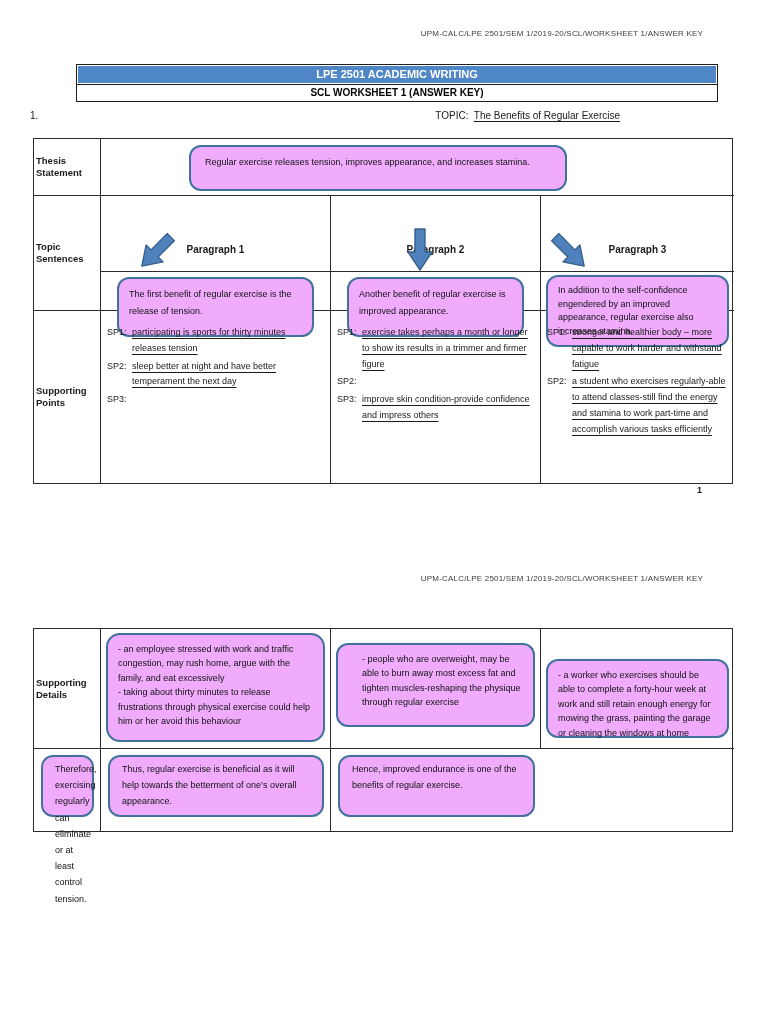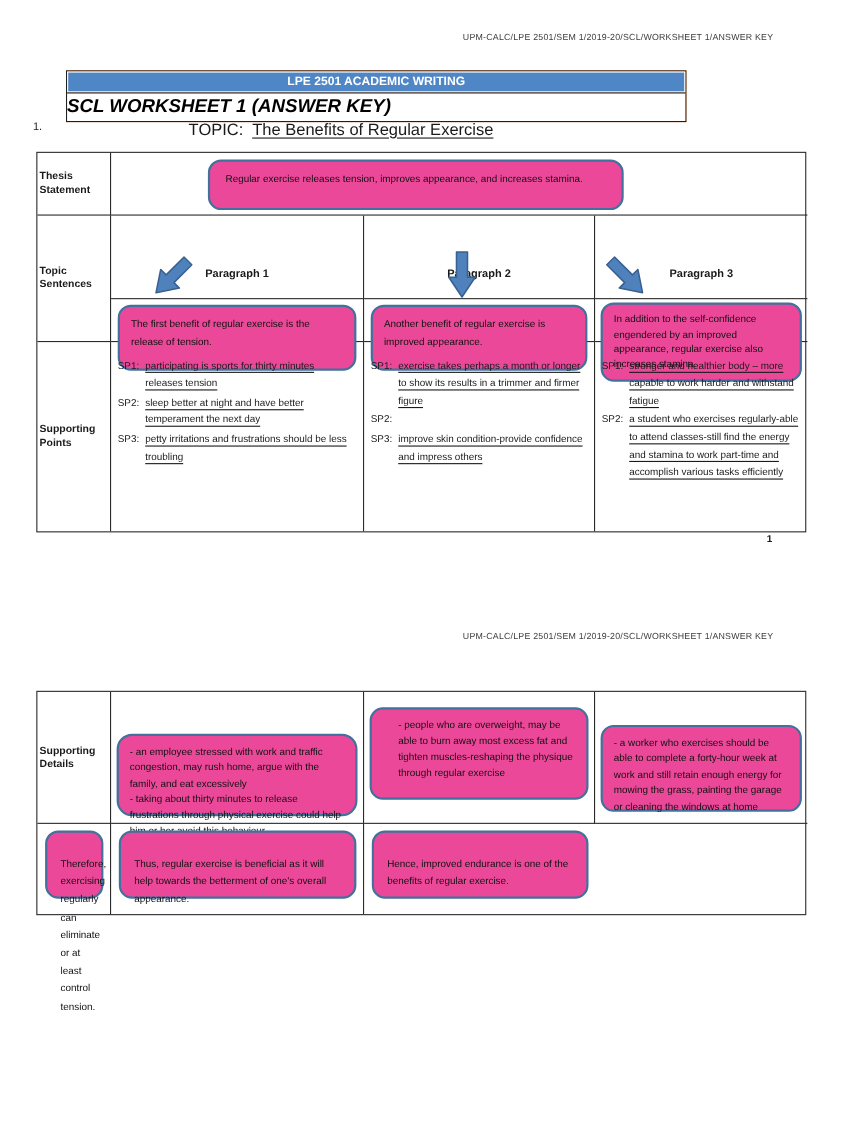--- a/index.html
+++ b/index.html
@@ -8,33 +8,33 @@
     width:768px; height:1024px; position:relative; overflow:hidden;
     font-family:"Liberation Sans", sans-serif; color:#1a1a1a;
     -webkit-font-smoothing:antialiased;
   }
   .running-header {
     position:absolute; right:65px; font-size:8px; letter-spacing:.2px;
     color:#3c3c3c; white-space:nowrap;
   }
   
   .banner {
-    position:absolute; left:60px; top:64px; width:564px;
+    position:absolute; left:76px; top:64px; width:642px;
     border:1.5px solid #1f1f1f; background:#f97316;
   }
   .banner-blue {
     background:#4f86c6; color:#fff; font-weight:bold; font-size:11px;
     text-align:center; padding:2px 0 3px; border:1px solid #fff;
   }
   .banner-white {
-    background:#fff; color:#000; font-weight:bold; font-size:17px;
-    padding:2px 0 3px; border-top:1.5px solid #1f1f1f;font-style:italic;
+    background:#fff; color:#000; font-weight:bold; font-size:10px;
+    text-align:center; padding:2px 0 3px; border-top:1.5px solid #1f1f1f;
   }
   .item-number { position:absolute; left:30px; top:110px; font-size:10px; }
-  .topic-line { position:absolute; left:0; top:110px; width:620px; text-align:center; font-size:15px; }
+  .topic-line { position:absolute; left:0; top:110px; width:620px; text-align:right; font-size:10px; }
   .topic-line .tv { text-decoration:underline; text-underline-offset:2px; }
 
   
   .tbl {
     position:absolute; left:33px; width:700px; display:grid;
     grid-template-columns:67px 230px 210px 193px;
     border:1.5px solid #2a2a2a; background:#fff;
   }
   .tbl1 { top:138px; grid-template-rows:57px 115px 172px; }
   .tbl2 { top:628px; grid-template-rows:120px 82px; }
@@ -42,54 +42,54 @@
   .noR { border-right:none; }
   .noB { border-bottom:none; }
   .rowlabel {
     display:flex; align-items:center; justify-content:center; 
     font-weight:bold; font-size:9.5px; line-height:1.25; padding:2px;
   }
   .span3 { grid-column:2 / 5; }
 
   
   .rbox {
-    border:2px solid #41719c; border-radius:12px; background:#ec4899;
+    border:2px solid #41719c; border-radius:12px; background:#f0abfc;
     font-size:9px; color:#111; padding:7px 10px;
   }
   .thesis-box {
     position:absolute; left:88px; top:6px; width:378px; height:46px;
     line-height:2.1; padding:6px 14px;
   }
   
   .ts-head {
     height:36px; border-bottom:1px solid #2a2a2a; position:relative;
     display:flex; align-items:flex-start; justify-content:center;
     font-weight:bold; font-size:10px; padding-top:8px;margin-top:40px;
   }
   .arrow { position:absolute; top:-6px; z-index:3; }
   .arrow svg { display:block; }
   .arrow.a1 { left:42px; transform:rotate(45deg); }
   .arrow.a2 { left:76px; top:-8px; }
   .arrow.a3 { left:16px; transform:rotate(-45deg); }
-  .ts-box { margin:5px 6px 0; line-height:1.85; height:60px; }
+  .ts-box { margin:5px 16px 0; line-height:1.85; height:60px; }
   .ts-box.tall { height:72px; line-height:1.5; margin:3px 5px 0; }
 
   
   .sp-cell { padding:14px 4px 4px 6px; font-size:9px; }
   .sp-item { display:flex; margin-bottom:2px; line-height:1.75; }
   .sp-tag { flex:0 0 25px; white-space:nowrap; }
   .sp-text { flex:1; text-decoration:underline; text-underline-offset:2.5px; padding-right:4px; }
   .page-num { position:absolute; left:697px; top:485px; font-size:9px; font-weight:bold; }
 
   
   .sd-box { position:absolute; left:5px; right:5px; line-height:1.6; }
-  .sd1 { top:4px; bottom:6px; border-radius:14px;margin-top:34px; }
+  .sd1 { top:4px; bottom:6px; border-radius:14px; }
   .sd2 { top:14px; bottom:21px;padding-left:24px; }
   .sd3 { top:10px; bottom:10px;margin-top:20px; }
-  .cc-box { position:absolute; left:7px; right:6px; top:6px; height:62px; line-height:1.8; padding:20px 12px; }
+  .cc-box { position:absolute; left:7px; right:6px; top:6px; height:62px; line-height:1.8; padding:4px 12px; }
 </style>
 </head>
 <body>
 
 <div class="running-header" style="top:29px">UPM-CALC/LPE 2501/SEM 1/2019-20/SCL/WORKSHEET 1/ANSWER KEY</div>
 
 <div class="banner">
   <div class="banner-blue">LPE 2501 ACADEMIC WRITING</div>
   <div class="banner-white">SCL WORKSHEET 1 (ANSWER KEY)</div>
 </div>
@@ -151,21 +151,20 @@
     <div class="sp-item">
         <span class="sp-tag">SP1:</span>
         <span class="sp-text">participating is sports for thirty minutes releases tension</span>
       </div>
     <div class="sp-item">
         <span class="sp-tag">SP2:</span>
         <span class="sp-text">sleep better at night and have better temperament the next day</span>
       </div>
     <div class="sp-item">
         <span class="sp-tag">SP3:</span>
-        <span class="sp-text">petty irritations and frustrations should be less troubling</span>
       </div>
   </div>
 
   <div class="cell noB sp-cell">
     <div class="sp-item">
         <span class="sp-tag">SP1:</span>
         <span class="sp-text">exercise takes perhaps a month or longer to show its results in a trimmer and firmer figure</span>
       </div>
     <div class="sp-item">
         <span class="sp-tag">SP2:</span>

